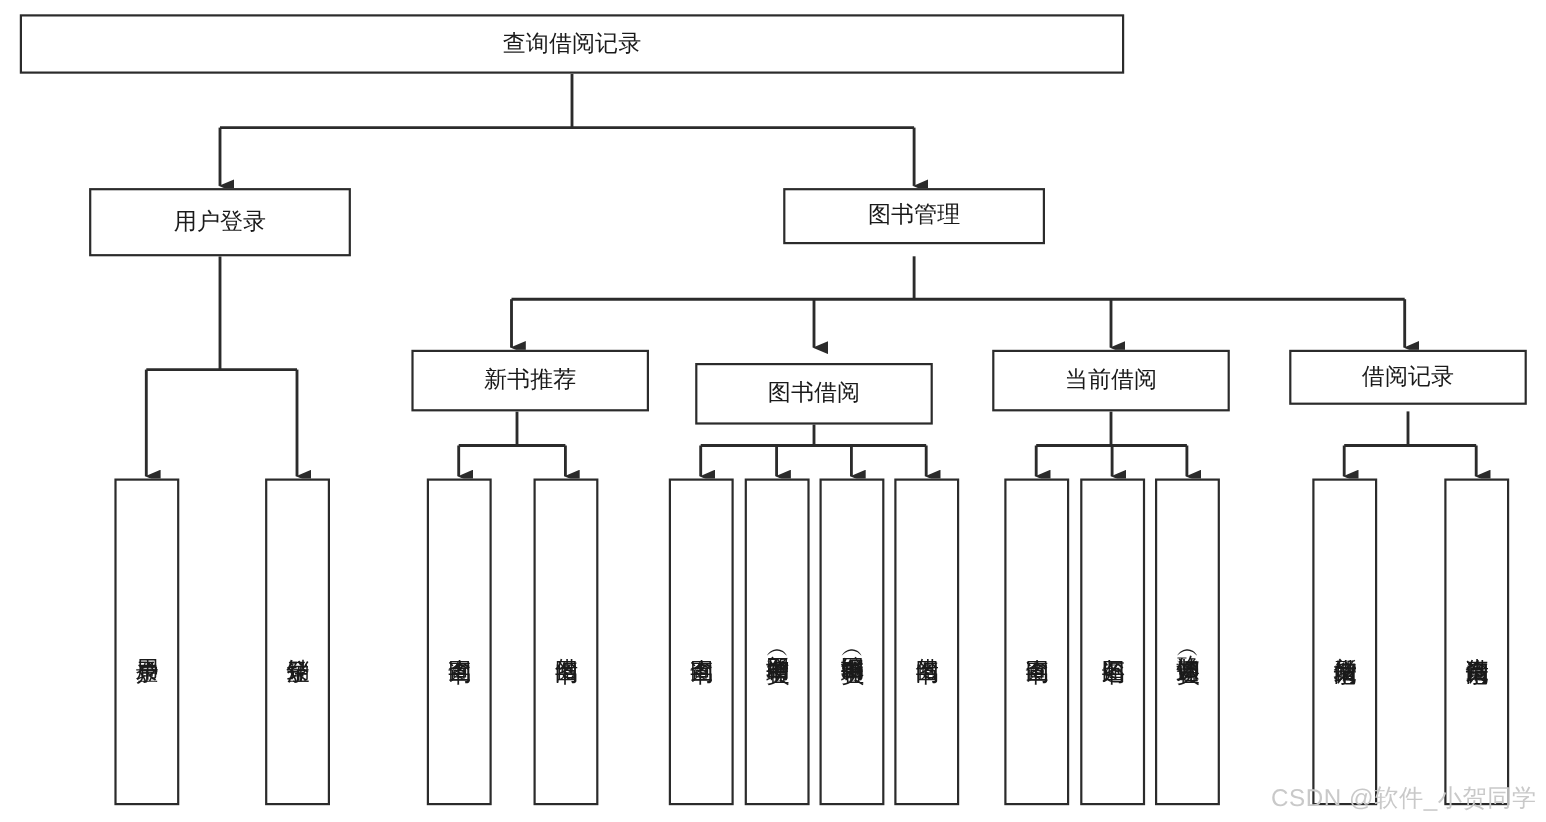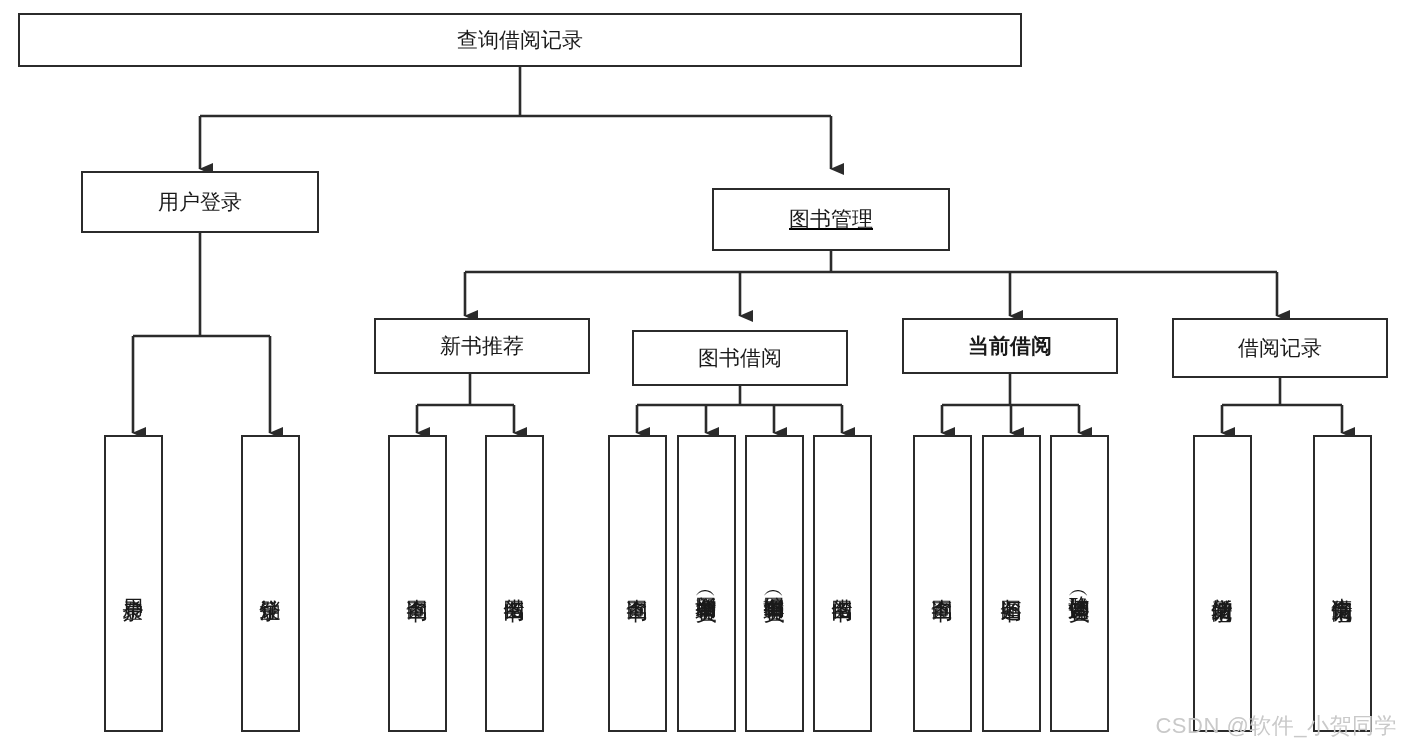--- a/index.html
+++ b/index.html
@@ -116,34 +116,34 @@
     </g>
   </svg>
 
   <div class="node horiz" style="left:18px; top:13px; width:1004px; height:54px;">
     <span class="node-label">查询借阅记录</span>
   </div>
 
   <div class="node horiz" style="left:81px; top:171px; width:238px; height:62px;">
     <span class="node-label">用户登录</span>
   </div>
-  <div class="node horiz" style="left:712px; top:188px; width:238px; height:63px;text-decoration:underline;">
+  <div class="node horiz" style="left:712px; top:171px; width:238px; height:51px;">
     <span class="node-label">图书管理</span>
   </div>
 
   <div class="node horiz" style="left:362px; top:318px; width:216px; height:56px;margin-left:12px;">
     <span class="node-label">新书推荐</span>
   </div>
   <div class="node horiz" style="left:632px; top:330px; width:216px; height:56px;">
     <span class="node-label">图书借阅</span>
   </div>
-  <div class="node horiz" style="left:902px; top:318px; width:216px; height:56px;font-weight:bold;">
+  <div class="node horiz" style="left:902px; top:318px; width:216px; height:56px;">
     <span class="node-label">当前借阅</span>
   </div>
-  <div class="node horiz" style="left:1172px; top:318px; width:216px; height:60px;">
+  <div class="node horiz" style="left:1172px; top:318px; width:216px; height:50px;">
     <span class="node-label">借阅记录</span>
   </div>
 
   <div class="node vert" style="left:104px; top:435px; width:59px; height:297px;">
     <span class="node-label">用户登录</span>
   </div>
   <div class="node vert" style="left:241px; top:435px; width:59px; height:297px;">
     <span class="node-label">注销登录</span>
   </div>
 

